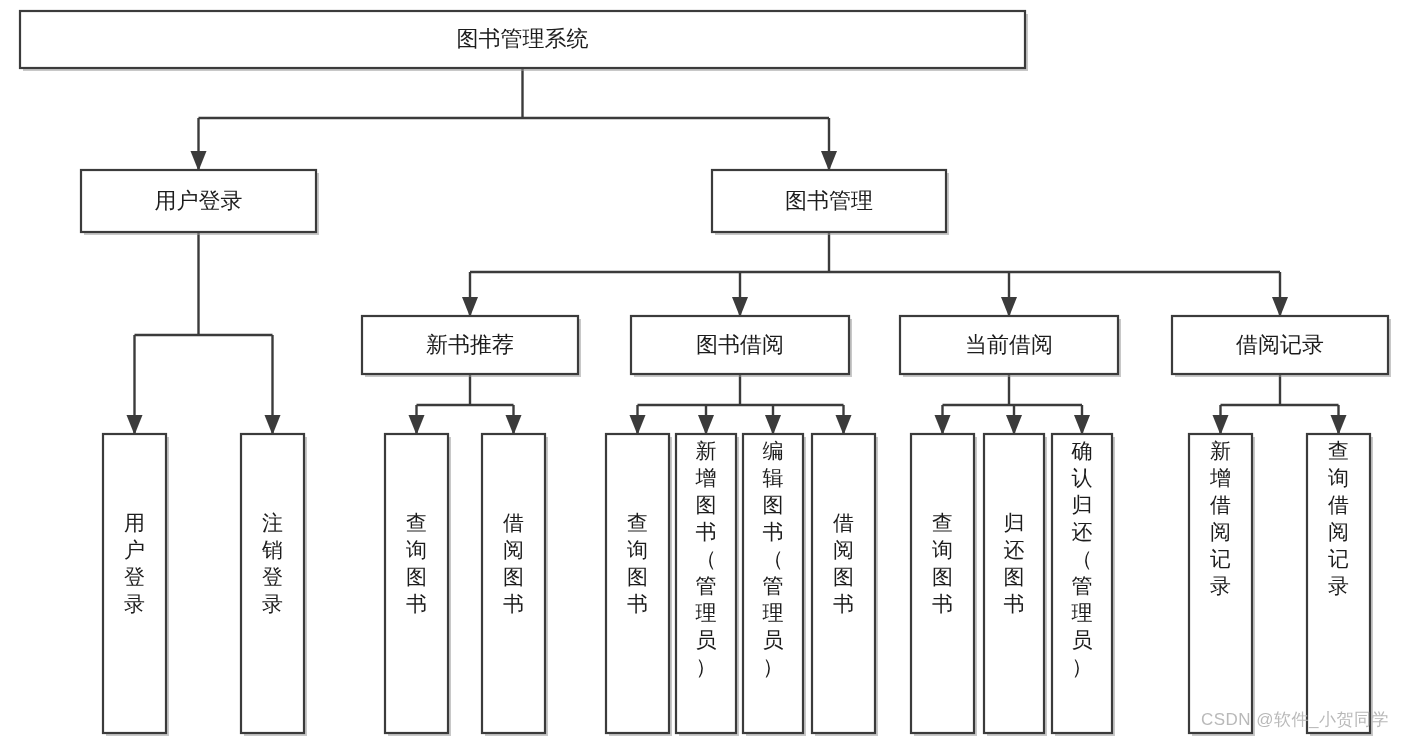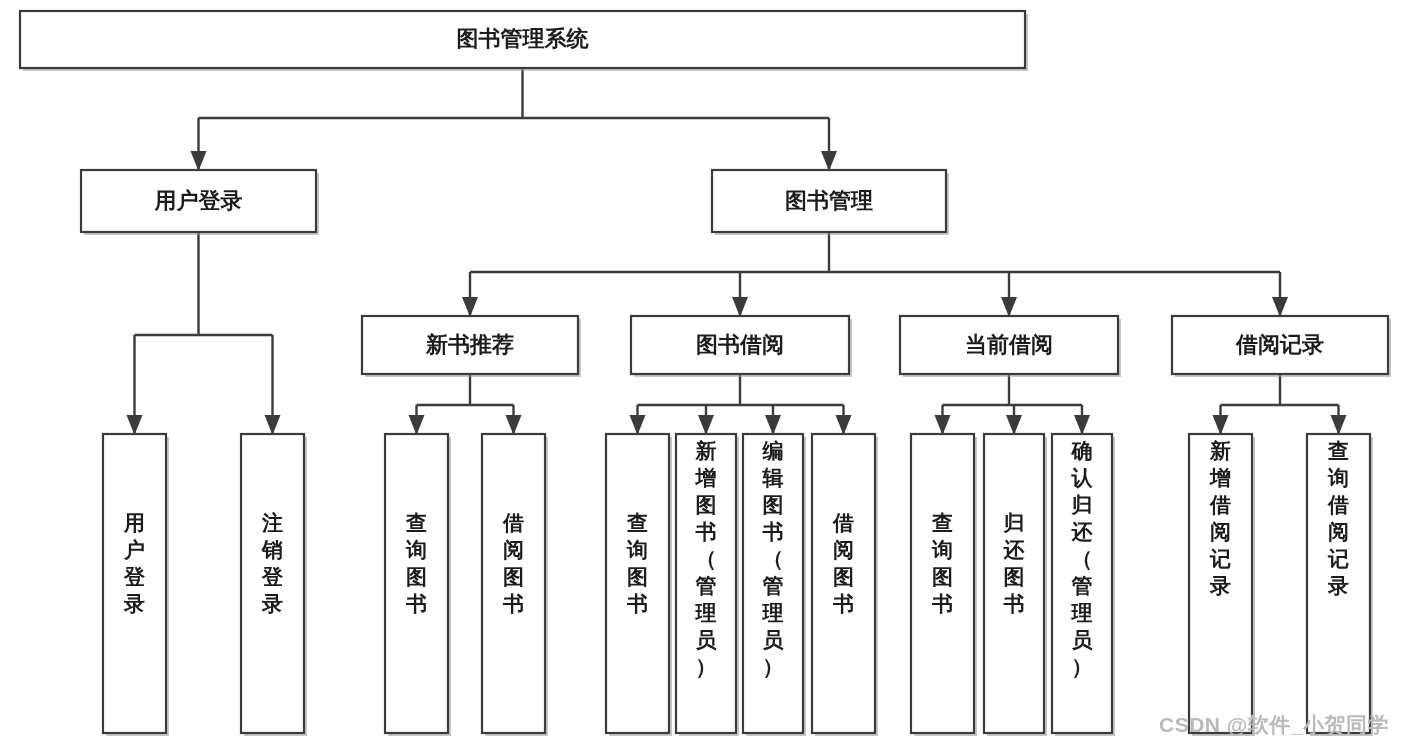--- a/index.html
+++ b/index.html
@@ -11,21 +11,20 @@
     width: 1405px;
     height: 747px;
     font-family: "Liberation Sans", "DejaVu Sans", sans-serif;
     overflow: hidden;
   }
   #diagram-root {
     position: relative;
     width: 1405px;
     height: 747px;
     background: #ffffff;
-    font-weight: bold;
   }
   svg#tree-svg {
     position: absolute;
     left: 0;
     top: 0;
     width: 1405px;
     height: 747px;
     display: block;
   }
   .node-box {
@@ -55,23 +54,23 @@
   }
   .node-label-v {
     font-family: "Liberation Sans", "DejaVu Sans", sans-serif;
     font-size: 21px;
     fill: #1c1c1c;
     text-anchor: middle;
   }
   .watermark-text {
     position: absolute;
     right: 16px;
-    bottom: 8px;
-    font-family: "Liberation Sans", "DejaVu Sans", sans-serif;
-    font-size: 21px;
+    bottom: 16px;
+    font-family: "Liberation Sans", "DejaVu Sans", sans-serif;
+    font-size: 17px;
     color: #b9b9b9;
     letter-spacing: 0.5px;
     white-space: nowrap;
     user-select: none;
     margin-left: 48px;
   }
 </style>
 </head>
 <body>
 

